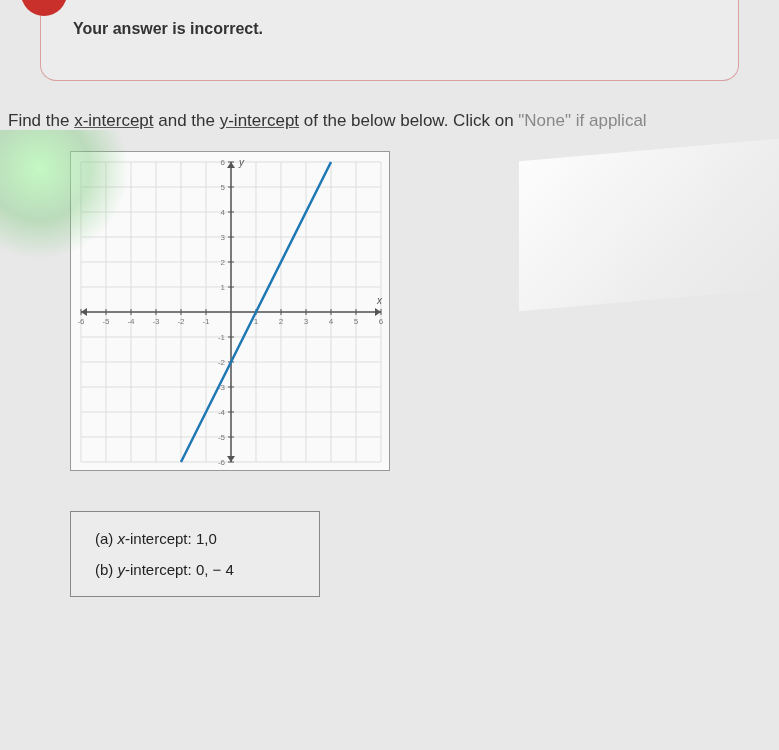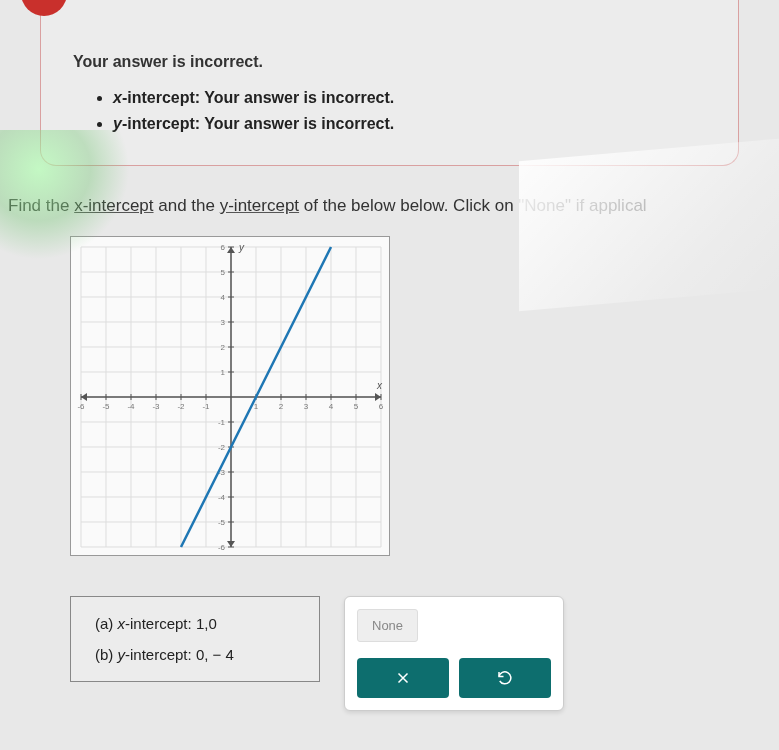--- a/index.html
+++ b/index.html
@@ -28,21 +28,20 @@
       width: 46px;
       height: 46px;
       background: #c9302c;
       border-radius: 50%;
     }
     .feedback-heading {
       font-size: 16px;
       color: #333;
       font-weight: bold;
       margin-bottom: 18px;
-      margin-top: 33px;
     }
     .feedback-list {
       list-style: disc;
       margin-left: 40px;
     }
     .feedback-list li {
       font-size: 16px;
       color: #222;
       margin-bottom: 8px;
       font-weight: bold;
@@ -62,21 +61,21 @@
     .graph-container {
       width: 320px;
       height: 320px;
       border: 1px solid #999;
       margin-left: 70px;
       background: #fafafa;
       position: relative;
     }
     .bottom-row {
       display: flex;
-      gap: 24px;
+      gap: 30px;
       margin-top: 40px;
       margin-left: 70px;
       align-items: flex-start;
     }
     .answers-card {
       border: 1px solid #888;
       padding: 18px 24px;
       background: rgba(255,255,255,0.2);
       min-width: 250px;
     }
@@ -136,24 +135,20 @@
       transform: skewY(-5deg);
       pointer-events: none;
     }
   </style>
 </head>
 <body>
 
 <div class="feedback-card">
   <div class="feedback-icon"></div>
   <div class="feedback-heading">Your answer is incorrect.</div>
-  <ul class="feedback-list">
-    <li><span class="var">x</span><span>-intercept: Your answer is incorrect.</span></li>
-    <li><span class="var">y</span><span>-intercept: Your answer is incorrect.</span></li>
-  </ul>
 </div>
 
 <div class="prompt-text">
   <span>Find the </span><span class="ul">x-intercept</span><span> and the </span><span class="ul">y-intercept</span><span> of the below below. Click on </span><span class="grey">"None"</span><span class="grey"> if applical</span>
 </div>
 
 <div class="graph-container">
   <svg id="chart-svg" width="320" height="320" viewBox="0 0 320 320">
       <line x1="10" y1="310" x2="10" y2="10" stroke="#ddd" stroke-width="1"></line>
       <line x1="35" y1="310" x2="35" y2="10" stroke="#ddd" stroke-width="1"></line>
@@ -244,32 +239,16 @@
 <div class="bottom-row">
   <div class="answers-card">
     <div class="answer-row">
       <span>(a) </span><span class="var">x</span><span>-intercept: </span><span>1,0</span>
     </div>
     <div class="answer-row">
       <span>(b) </span><span class="var">y</span><span>-intercept: </span><span>0, − 4</span>
     </div>
   </div>
 
-  <div class="controls">
-    <div class="none-btn">None</div>
-    <div class="ctrl-buttons">
-      <button class="ctrl-btn">
-        <svg viewBox="0 0 24 24">
-            <path d="M6 6 L18 18 M18 6 L6 18"></path>
-          </svg>
-      </button>
-      <button class="ctrl-btn">
-        <svg viewBox="0 0 24 24">
-            <path d="M4 10 A8 8 0 1 1 5 16"></path>
-            <polyline points="4,4 4,10 10,10"></polyline>
-          </svg>
-      </button>
-    </div>
-  </div>
 </div>
 
 <div class="glare1"></div>
 <div class="glare2"></div>
 
 </body></html>

